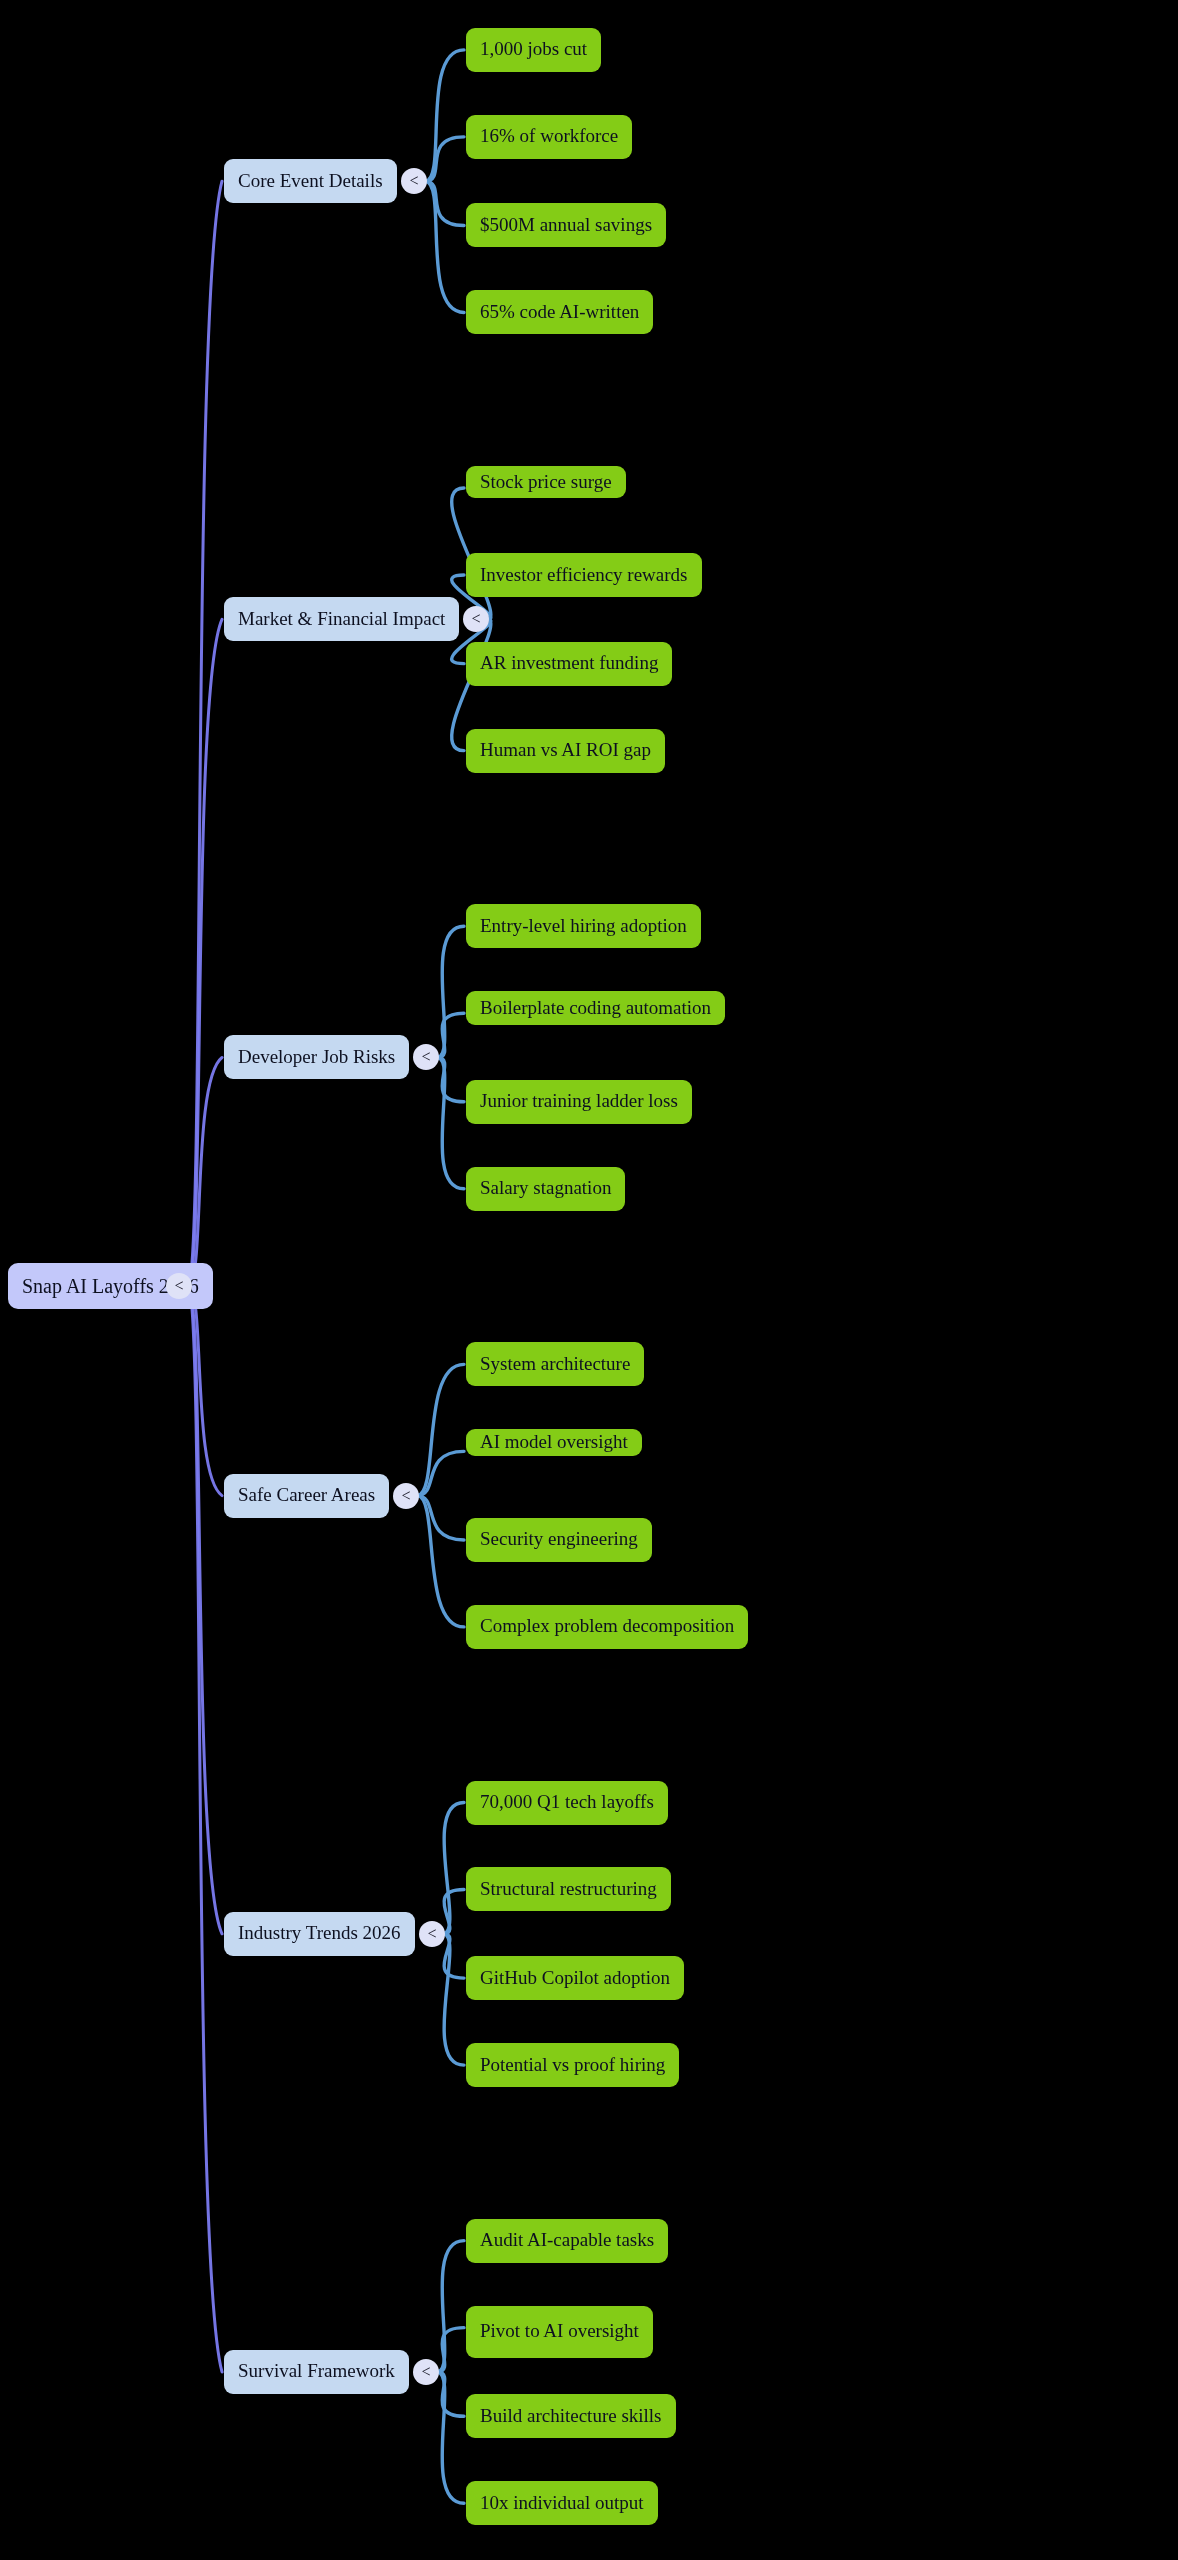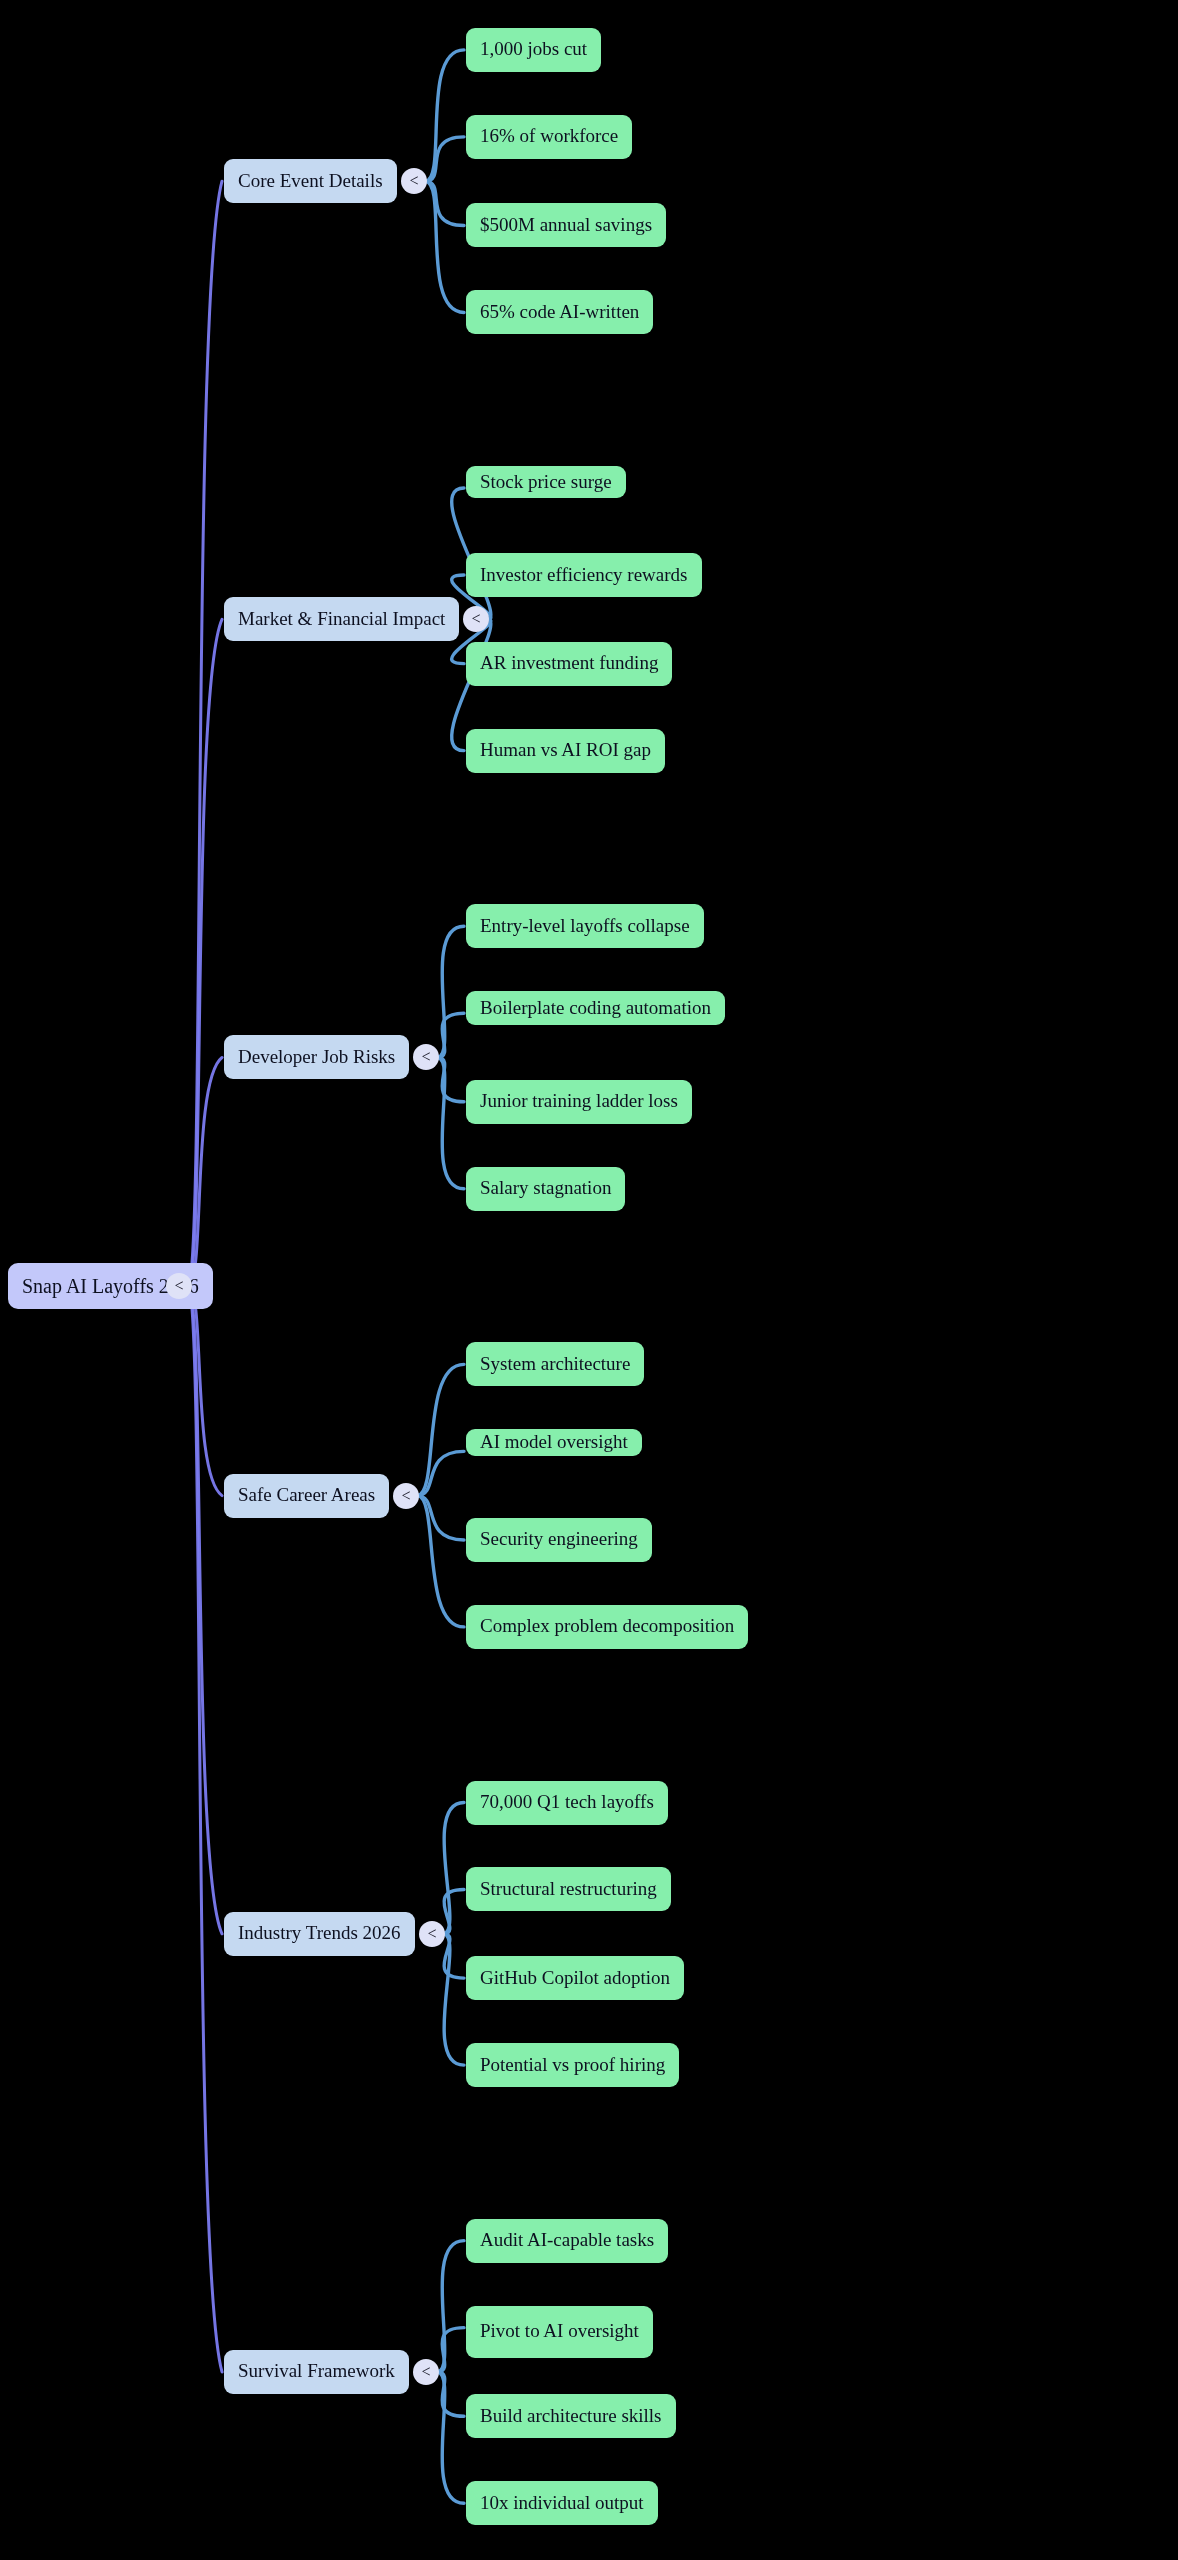--- a/index.html
+++ b/index.html
@@ -40,21 +40,21 @@
     font-size: 20px;
     height: 46px;
     border-radius: 10px;
   }
   .node-branch {
     background: #c5d9f1;
     font-size: 19px;
     height: 44px;
   }
   .node-leaf {
-    background: #86efac;
+    background: #84cc16;
     font-size: 19px;
     height: 44px;
   }
   .connector {
     position: absolute;
     width: 26px;
     height: 26px;
     border-radius: 50%;
     background: #dfe2f7;
     display: flex;
@@ -112,21 +112,21 @@
       <div class="node node-leaf" style="left: 466px; top: 203.487px; min-width: 162px; height: 44px;">$500M annual savings</div>
       <div class="node node-leaf" style="left: 466px; top: 290.462px; min-width: 147px; height: 44px;">65% code AI-written</div>
       <div class="node node-branch" style="left: 224px; top: 597.333px; min-width: 180px; height: 44px;">Market &amp; Financial Impact</div>
       <div class="connector" style="left: 463px; top: 606.333px;">&lt;</div>
       <div class="node node-leaf" style="left: 466px; top: 466.051px; min-width: 130px; height: 32px;">Stock price surge</div>
       <div class="node node-leaf" style="left: 466px; top: 553.026px; min-width: 186px; height: 44px;">Investor efficiency rewards</div>
       <div class="node node-leaf" style="left: 466px; top: 641.641px; min-width: 162px; height: 44px;">AR investment funding</div>
       <div class="node node-leaf" style="left: 466px; top: 728.615px; min-width: 151px; height: 44px;">Human vs AI ROI gap</div>
       <div class="node node-branch" style="left: 224px; top: 1035.49px; min-width: 144px; height: 44px;">Developer Job Risks</div>
       <div class="connector" style="left: 413px; top: 1044.49px;">&lt;</div>
-      <div class="node node-leaf" style="left: 466px; top: 904.205px; min-width: 168px; height: 44px;">Entry-level layoffs collapse</div>
+      <div class="node node-leaf" style="left: 466px; top: 904.205px; min-width: 168px; height: 44px;">Entry-level hiring adoption</div>
       <div class="node node-leaf" style="left: 466px; top: 991.179px; min-width: 208px; height: 34px;">Boilerplate coding automation</div>
       <div class="node node-leaf" style="left: 466px; top: 1079.79px; min-width: 181px; height: 44px;">Junior training ladder loss</div>
       <div class="node node-leaf" style="left: 466px; top: 1166.77px; min-width: 130px; height: 44px;">Salary stagnation</div>
       <div class="node node-branch" style="left: 224px; top: 1473.64px; min-width: 132px; height: 44px;">Safe Career Areas</div>
       <div class="connector" style="left: 393px; top: 1482.64px;">&lt;</div>
       <div class="node node-leaf" style="left: 466px; top: 1342.36px; min-width: 146px; height: 44px;">System architecture</div>
       <div class="node node-leaf" style="left: 466px; top: 1429.33px; min-width: 138px; height: 27px;">AI model oversight</div>
       <div class="node node-leaf" style="left: 466px; top: 1517.95px; min-width: 150px; height: 44px;">Security engineering</div>
       <div class="node node-leaf" style="left: 466px; top: 1604.92px; min-width: 225px; height: 44px;">Complex problem decomposition</div>
       <div class="node node-branch" style="left: 224px; top: 1911.79px; min-width: 150px; height: 44px;">Industry Trends 2026</div>

